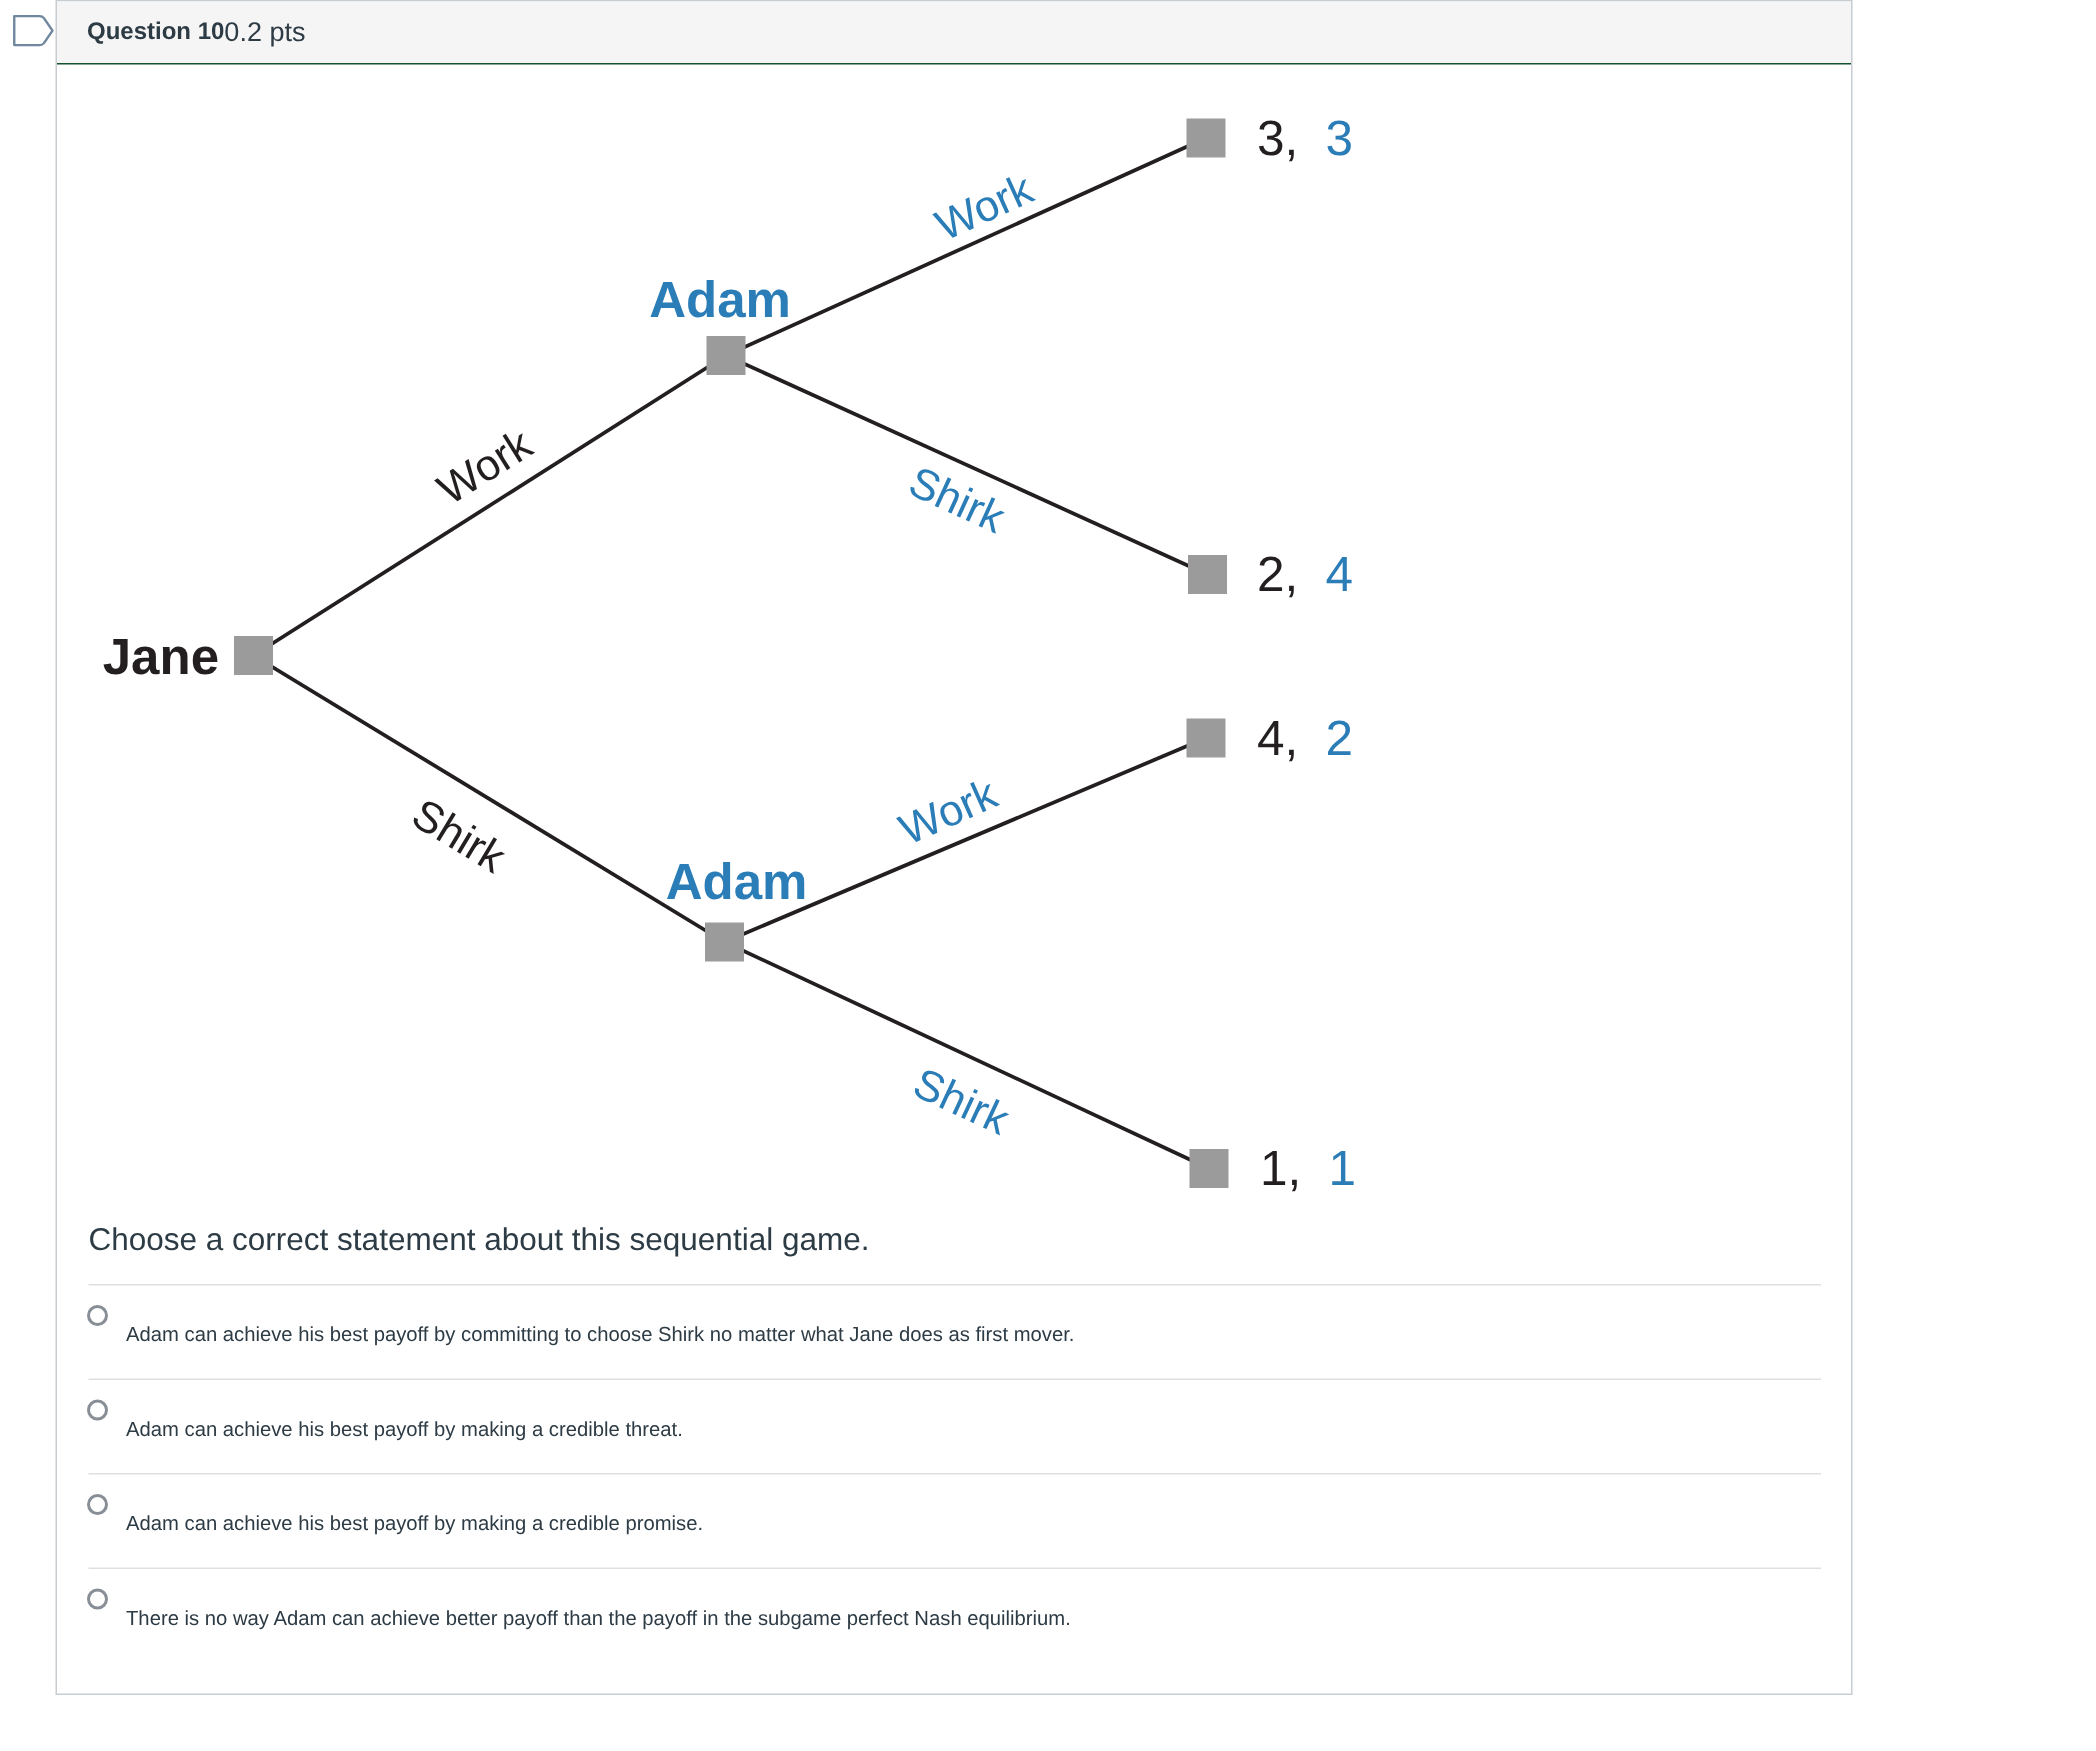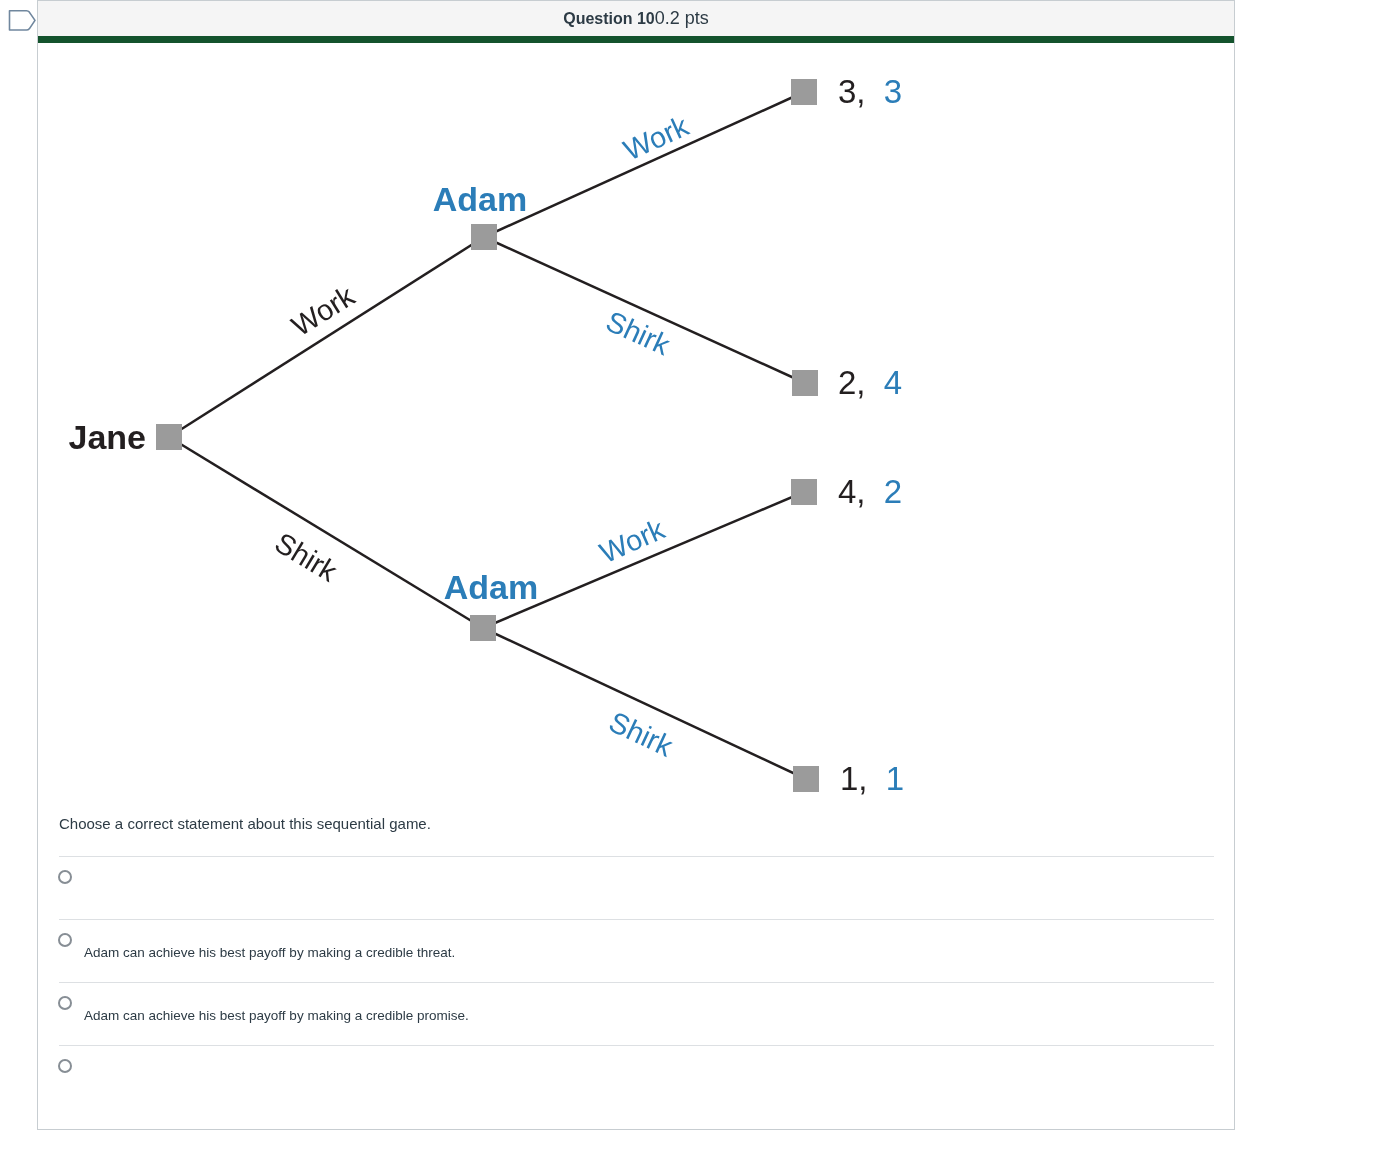--- a/index.html
+++ b/index.html
@@ -20,36 +20,36 @@
   .question-panel {
     position: absolute; left: 37px; top: 0;
     width: 1198px; height: 1130px;
     background: #ffffff;
     border: 1px solid #c7cdd1;
   }
   .q-header {
     position: absolute; left: 0; top: 0; right: 0;
     height: 42px;
     background: #f5f5f5;
-    border-bottom: 7px solid #14532d;
-    display: flex; align-items: center; justify-content: center;
+    border-bottom: 1px solid #14532d;
+    display: flex; align-items: center; justify-content: flex-start;
     padding: 0 20px;
     color: #2d3b45;
   }
   .q-title { font-size: 16px; font-weight: bold; }
   .q-pts   { font-size: 18px; }
 
   .tree-svg { position: absolute; left: 0; top: 42px; }
   .player-label { font-size: 34px; font-weight: bold; }
   .edge-label   { font-size: 29px; }
   .payoff       { font-size: 33px; }
 
   .prompt {
     position: absolute; left: 21px; top: 814px;
-    font-size: 15px; color: #2d3b45;
+    font-size: 21px; color: #2d3b45;
   }
   .divider {
     position: absolute; left: 21px; right: 20px; height: 1px;
     background: #dde0e3;
   }
   .opt-radio {
     position: absolute; left: 20px;
     width: 14px; height: 14px;
     border: 2px solid #878e95; border-radius: 50%;
     background: #fff; cursor: pointer;
@@ -140,23 +140,25 @@
     </svg>
 
     <div class="prompt">Choose a correct statement about this sequential game.</div>
 
     <div class="divider" style="top:855px"></div>
     <div class="divider" style="top:918px"></div>
     <div class="divider" style="top:981px"></div>
     <div class="divider" style="top:1044px"></div>
 
     <div class="opt-radio" style="top:869px"></div>
+    <div class="opt-label" style="top:881px">Adam can achieve his best payoff by committing to choose Shirk no matter what Jane does as first mover.</div>
 
     <div class="opt-radio" style="top:932px"></div>
     <div class="opt-label" style="top:944px">Adam can achieve his best payoff by making a credible threat.</div>
 
     <div class="opt-radio" style="top:995px"></div>
     <div class="opt-label" style="top:1007px">Adam can achieve his best payoff by making a credible promise.</div>
 
     <div class="opt-radio" style="top:1058px"></div>
+    <div class="opt-label" style="top:1070px">There is no way Adam can achieve better payoff than the payoff in the subgame perfect Nash equilibrium.</div>
 
   </div>
 </div>
 
 </body></html>

